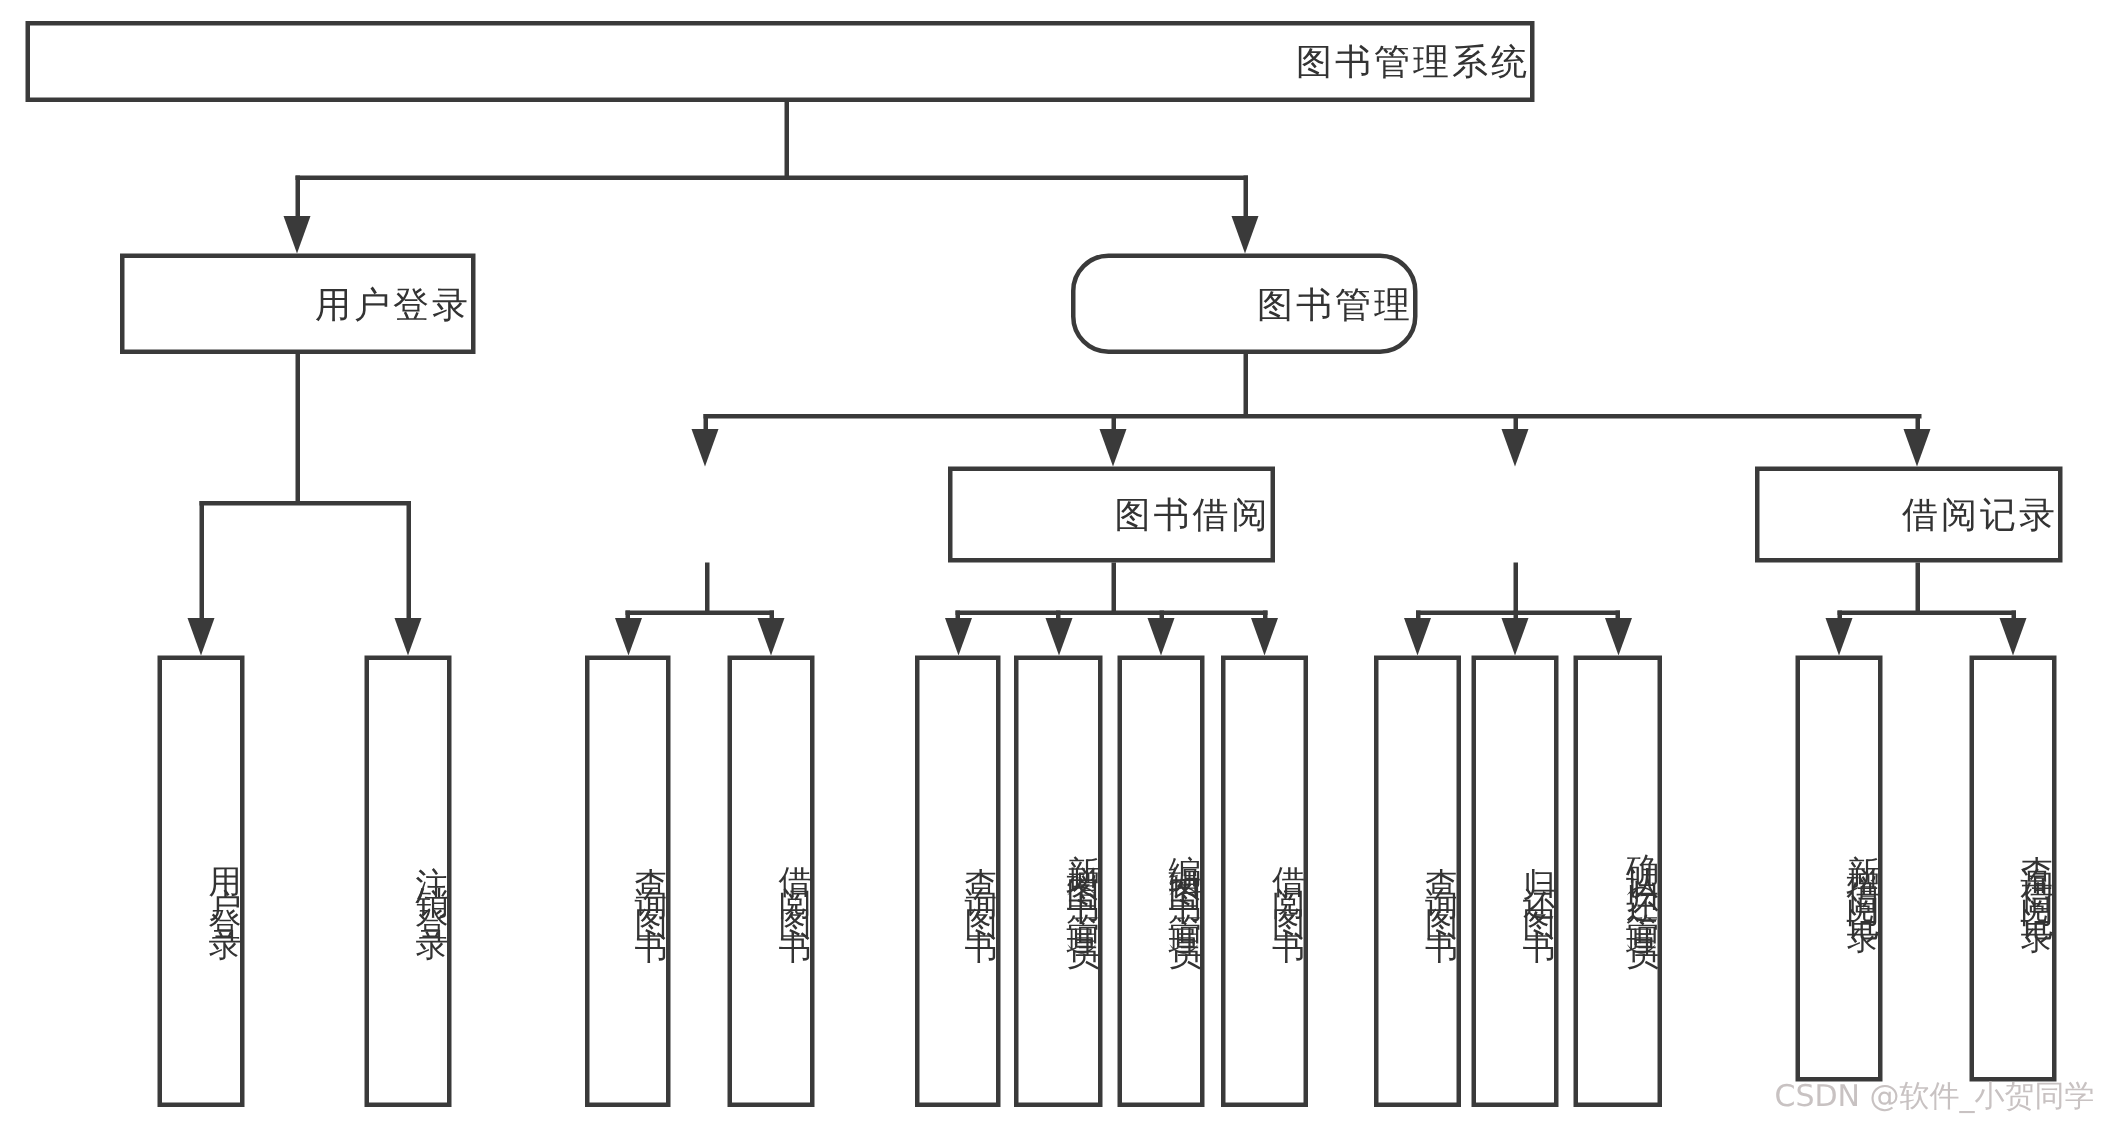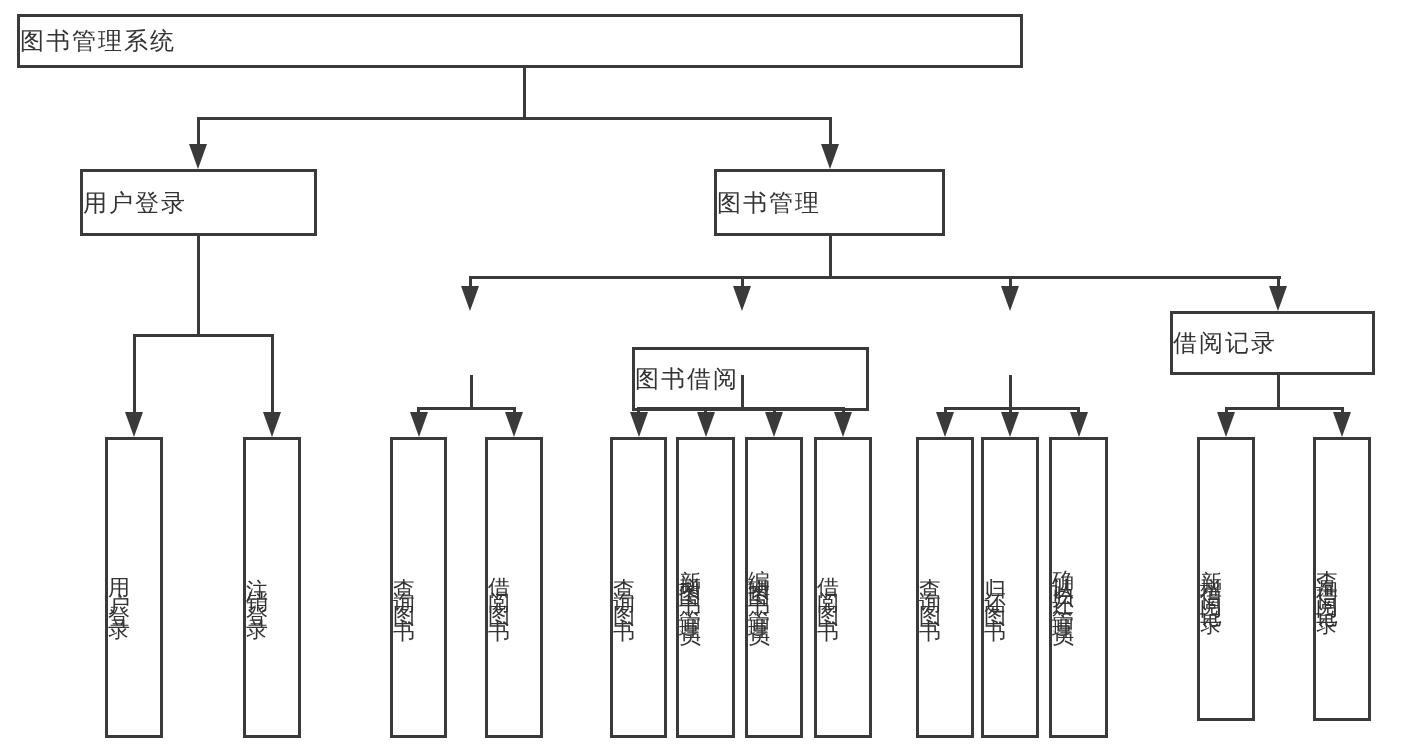--- a/index.html
+++ b/index.html
@@ -10,21 +10,21 @@
   }
   html,body{margin:0;padding:0;background:var(--bg);}
   #canvas{
     position:relative;width:1405px;height:747px;background:var(--bg);
     font-family:"DejaVu Sans","Liberation Sans",sans-serif;
     overflow:hidden;
   }
   .box{
     position:absolute;box-sizing:border-box;
     border:3px solid var(--line);background:var(--bg);
-    display:flex;align-items:center;justify-content:flex-start;
+    display:flex;align-items:center;justify-content:flex-end;
     color:var(--text);
   }
   .hbox{font-size:24px;letter-spacing:2px;white-space:nowrap;}
   .vbox span{
     writing-mode:vertical-rl;text-orientation:mixed;
     font-size:22px;color:var(--text);line-height:1;
     white-space:nowrap;
   }
   .vbox.sparse span{letter-spacing:14px;}
   .vbox.medium span{letter-spacing:9px;}
@@ -53,36 +53,36 @@
   <div class="vl" style="left:522.5px;top:68px;height:51px;"></div>
   <div class="hl" style="left:196.5px;top:116.5px;width:635px;"></div>
   <div class="vl" style="left:196.5px;top:117px;height:29px;"></div>
   <div class="ah" style="left:189px;top:144px;"></div>
   <div class="vl" style="left:828.5px;top:117px;height:29px;"></div>
   <div class="ah" style="left:821px;top:144px;"></div>
 
   <div class="box hbox" style="left:80px;top:169px;width:237px;height:67px;">
     <span>用户登录</span>
   </div>
-  <div class="box hbox" style="left:714px;top:169px;width:231px;height:67px;">
+  <div class="box hbox" style="left:714px;top:169px;width:231px;height:67px;border-radius:25px;">
     <span>图书管理</span>
   </div>
 
   <div class="vl" style="left:828.5px;top:236px;height:42px;"></div>
   <div class="hl" style="left:468.5px;top:275.5px;width:812px;"></div>
   <div class="vl" style="left:468.5px;top:276px;height:12px;"></div>
   <div class="ah" style="left:461px;top:286px;"></div>
   <div class="vl" style="left:740.5px;top:276px;height:12px;"></div>
   <div class="ah" style="left:733px;top:286px;"></div>
   <div class="vl" style="left:1008.5px;top:276px;height:12px;"></div>
   <div class="ah" style="left:1001px;top:286px;"></div>
   <div class="vl" style="left:1276.5px;top:276px;height:12px;"></div>
   <div class="ah" style="left:1269px;top:286px;"></div>
 
-  <div class="box hbox" style="left:632px;top:311px;width:237px;height:64px;margin-top:36px;">
+  <div class="box hbox" style="left:632px;top:311px;width:218px;height:64px;">
     <span>图书借阅</span>
   </div>
   <div class="box hbox" style="left:1170px;top:311px;width:205px;height:64px;">
     <span>借阅记录</span>
   </div>
 
   <div class="vl" style="left:196.5px;top:236px;height:100px;"></div>
   <div class="hl" style="left:132.5px;top:333.5px;width:141px;"></div>
   <div class="vl" style="left:132.5px;top:334px;height:79px;"></div>
   <div class="ah" style="left:125px;top:412px;"></div>
@@ -160,14 +160,15 @@
     <span>确认归还（管理员）</span>
   </div>
 
   <div class="box vbox medium" style="left:1197px;top:437px;width:58px;height:284px;">
     <span>新增借阅记录</span>
   </div>
   <div class="box vbox medium" style="left:1313px;top:437px;width:58px;height:284px;">
     <span>查询借阅记录</span>
   </div>
 
+  <div class="watermark">CSDN @软件_小贺同学</div>
 
 </div>
 
 </body></html>

